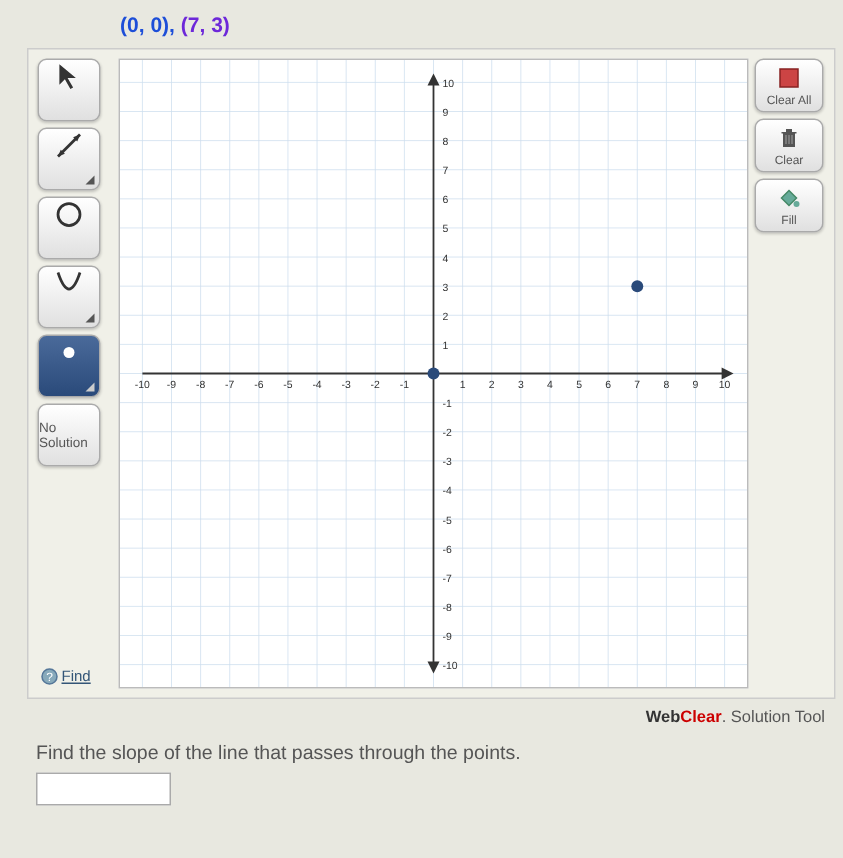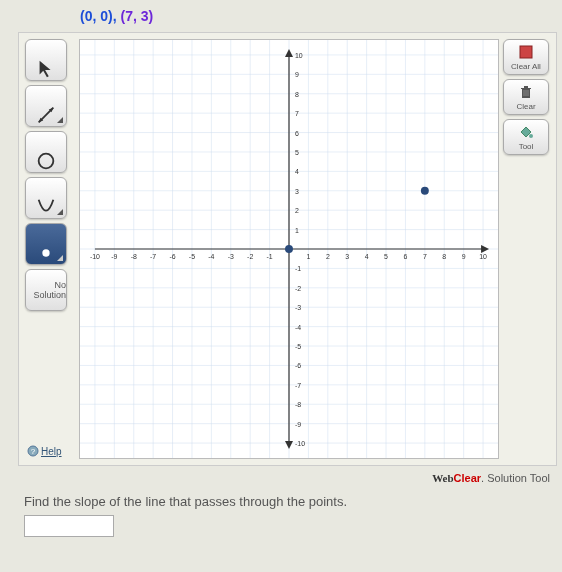--- a/index.html
+++ b/index.html
@@ -34,21 +34,21 @@
       width: 48px;
       margin-right: 6px;
     }
     .tool {
       width: 42px;
       height: 42px;
       background: linear-gradient(#fff, #e0e0e0);
       border: 1px solid #aaa;
       border-radius: 6px;
       display: flex;
-      align-items: flex-end;
+      align-items: flex-start;
       justify-content: center;
       cursor: pointer;
       box-shadow: 0 1px 2px rgba(0,0,0,0.2);
       position: relative;
     }
     .tool.selected { background: linear-gradient(#4a6a9a, #2a4a7a); }
     .tool.no-solution {
       font-size: 9px;
       text-align: center;
       line-height: 10px;
@@ -103,21 +103,21 @@
       display: flex;
       align-items: center;
       gap: 2px;
     }
     .branding {
       text-align: right;
       font-size: 11px;
       color: #555;
       margin: 6px 12px 10px 0;
     }
-    .branding .wa-web { color: #333; font-weight: bold; font-family: Liberation Serif, serif; }
+    .branding .wa-web { color: #333; font-weight: bold; }
     .branding .wa-assign { color: #c00; font-weight: bold; }
     .question {
       margin: 10px 0 6px 24px;
       font-size: 13px;
       color: #555;
     }
     .answer-box {
       margin: 0 0 0 24px;
       width: 90px;
       height: 22px;
@@ -283,30 +283,30 @@
           <line x1="8" y1="6" x2="8" y2="12" stroke="#888"></line>
           <line x1="10" y1="6" x2="10" y2="12" stroke="#888"></line>
         </svg>
       <span class="rtool-label">Clear</span>
     </div>
     <div class="rtool">
       <svg viewBox="0 0 16 16">
           <path d="M3 8 L8 3 L13 8 L8 13 Z" fill="#6a9" stroke="#486"></path>
           <circle cx="13" cy="12" r="2" fill="#6a9"></circle>
         </svg>
-      <span class="rtool-label">Tool</span>
+      <span class="rtool-label">Fill</span>
     </div>
   </div>
 
   <div class="help-link">
     <svg width="12" height="12">
         <circle cx="6" cy="6" r="5" fill="#8ab" stroke="#579"></circle>
         <text x="6" y="9" font-size="8" text-anchor="middle" fill="#fff">?</text>
       </svg>
-    <span>Help</span>
+    <span>Find</span>
   </div>
 </div>
 
 <div class="branding">
   <span class="wa-web">Web</span><span class="wa-assign">Clear</span><span>. Solution Tool</span>
 </div>
 
 <div class="question">Find the slope of the line that passes through the points.</div>
 <input class="answer-box" value="" style="">
 

